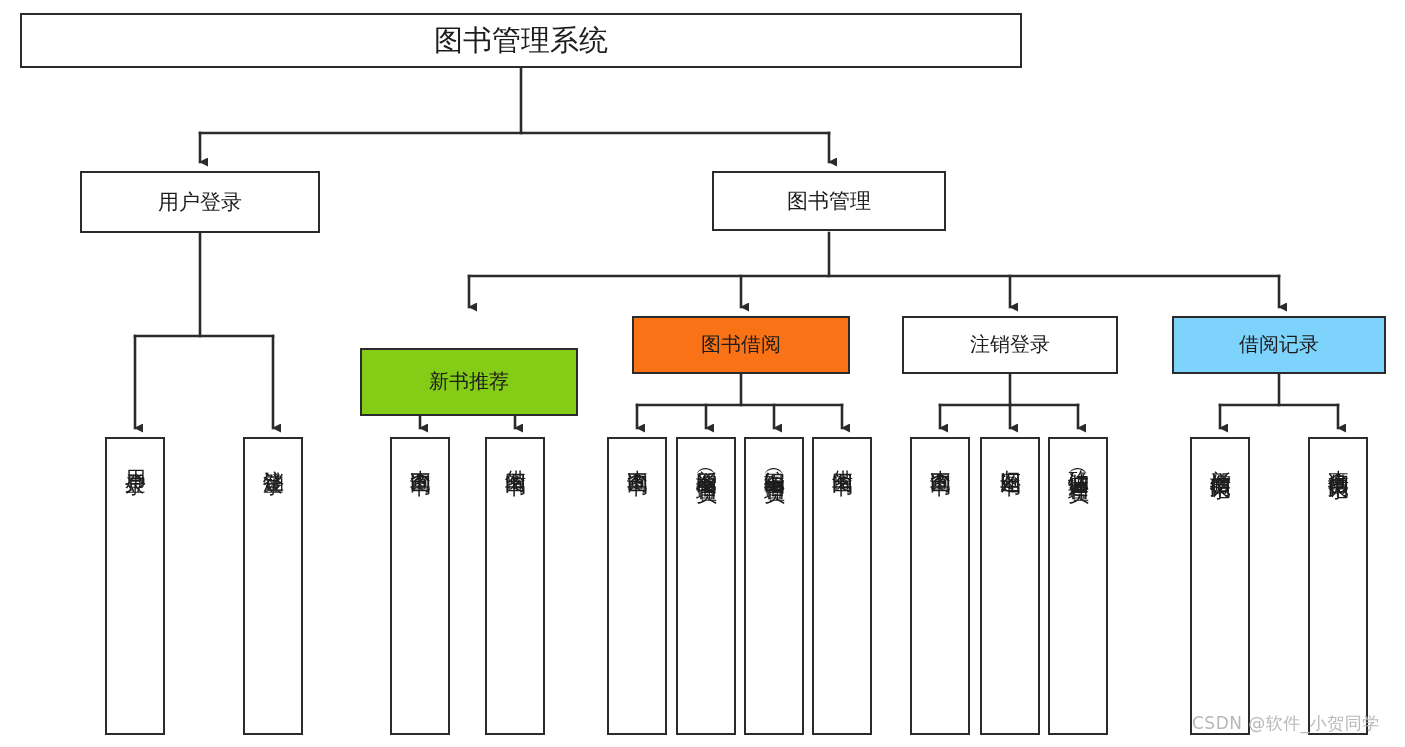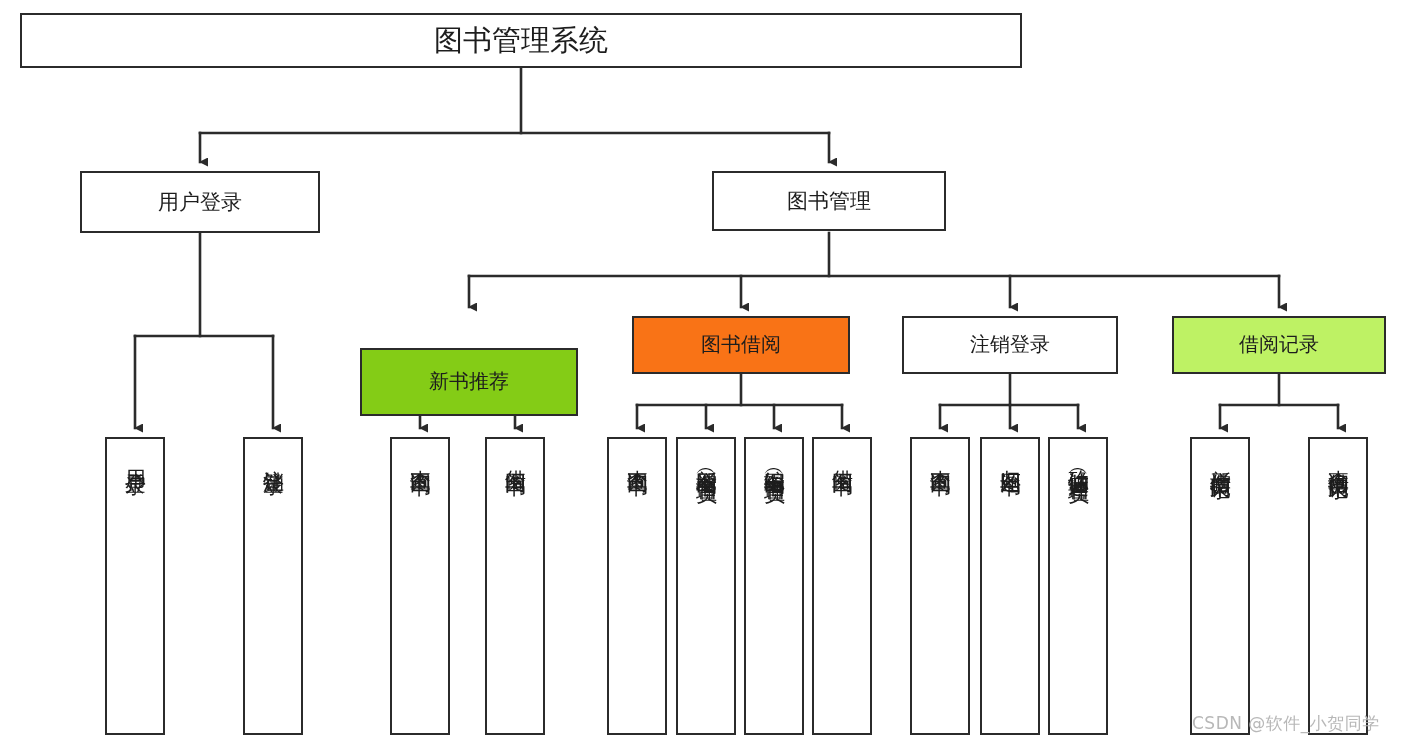--- a/index.html
+++ b/index.html
@@ -137,21 +137,21 @@
 
   <div class="node level2" style="left: 360px; top: 316px; width: 218px; height: 68px; border-color: rgb(43, 43, 43); background: #84cc16; margin-top: 32px;">
     <span class="node-label" style="color: rgb(29, 29, 29);">新书推荐</span>
   </div>
   <div class="node level2" style="left: 632px; top: 316px; width: 218px; height: 58px; border-color: rgb(43, 43, 43); background: #f97316;">
     <span class="node-label" style="color: rgb(29, 29, 29);">图书借阅</span>
   </div>
   <div class="node level2" style="left: 902px; top: 316px; width: 216px; height: 58px; border-color: rgb(43, 43, 43); background: rgb(255, 255, 255);">
     <span class="node-label" style="color: rgb(29, 29, 29);">注销登录</span>
   </div>
-  <div class="node level2" style="left: 1172px; top: 316px; width: 214px; height: 58px; border-color: rgb(43, 43, 43); background: #bef264;">
+  <div class="node level2" style="left: 1172px; top: 316px; width: 214px; height: 58px; border-color: rgb(43, 43, 43); background: #7dd3fc;">
     <span class="node-label" style="color: rgb(29, 29, 29);">借阅记录</span>
   </div>
 
   <div class="node leaf" style="left: 105px; top: 437px; width: 60px; height: 298px; border-color: rgb(43, 43, 43); background: rgb(255, 255, 255);">
     <span class="node-label" style="color: rgb(29, 29, 29);">用户登录</span>
   </div>
   <div class="node leaf" style="left: 243px; top: 437px; width: 60px; height: 298px; border-color: rgb(43, 43, 43); background: rgb(255, 255, 255);">
     <span class="node-label" style="color: rgb(29, 29, 29);">注销登录</span>
   </div>
   <div class="node leaf" style="left: 390px; top: 437px; width: 60px; height: 298px; border-color: rgb(43, 43, 43); background: rgb(255, 255, 255);">

